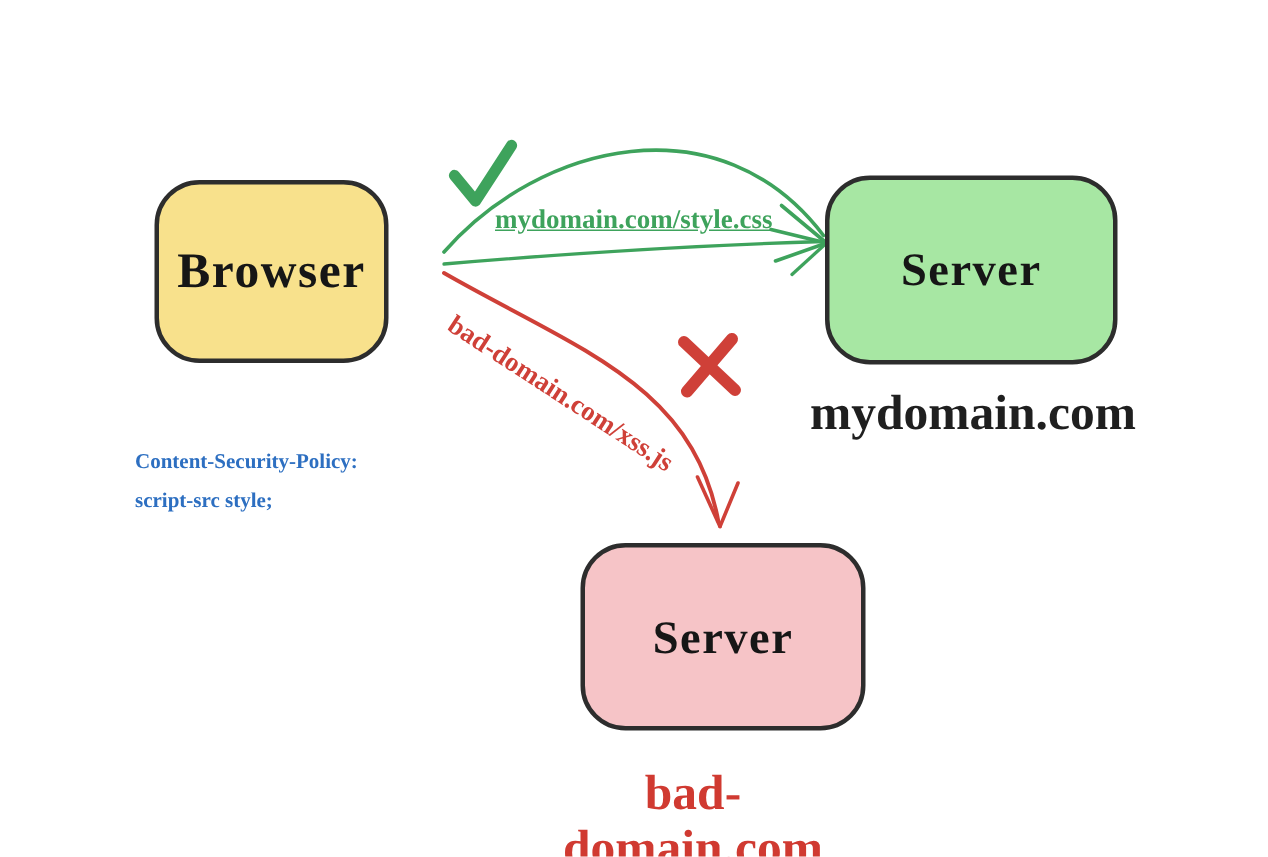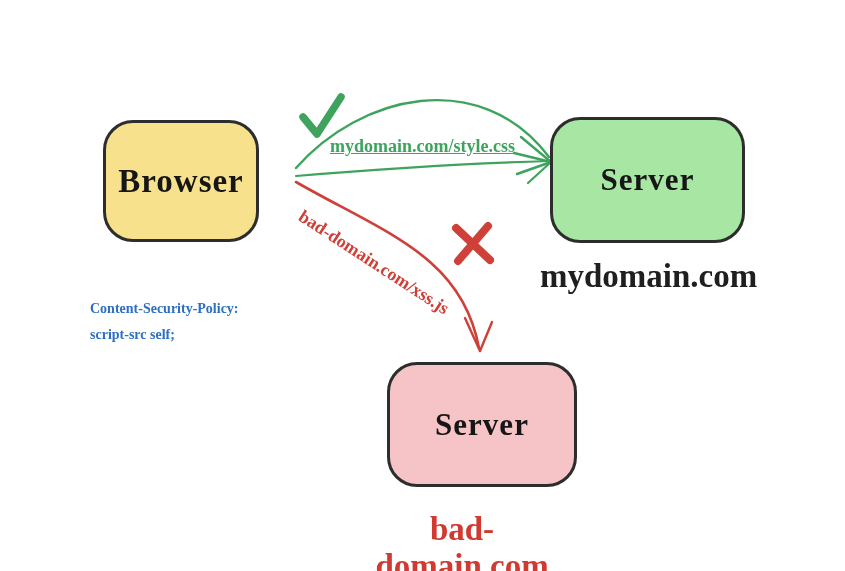--- a/index.html
+++ b/index.html
@@ -92,21 +92,21 @@
       <path class="stroke-red" stroke-width="8" d="M 488 226 L 458 261"></path>
     </g>
   </svg>
 
   <div class="box" id="browser-box">
     <span class="box-label">Browser</span>
   </div>
 
   <div class="csp">
     <div>Content-Security-Policy:</div>
-    <div>script-src self;</div>
+    <div>script-src style;</div>
   </div>
 
   <div class="box" id="allowed-server-box">
     <span class="box-label">Server</span>
   </div>
   <div class="domain-caption" id="allowed-domain">mydomain.com</div>
 
   <div class="box" id="blocked-server-box">
     <span class="box-label">Server</span>
   </div>

